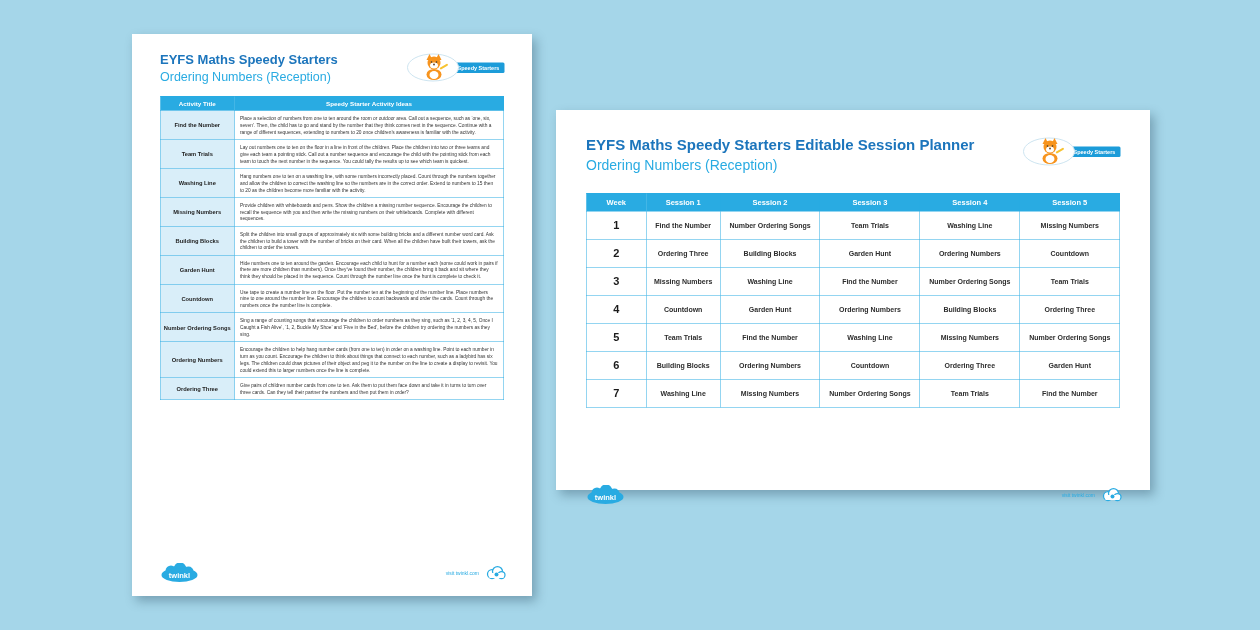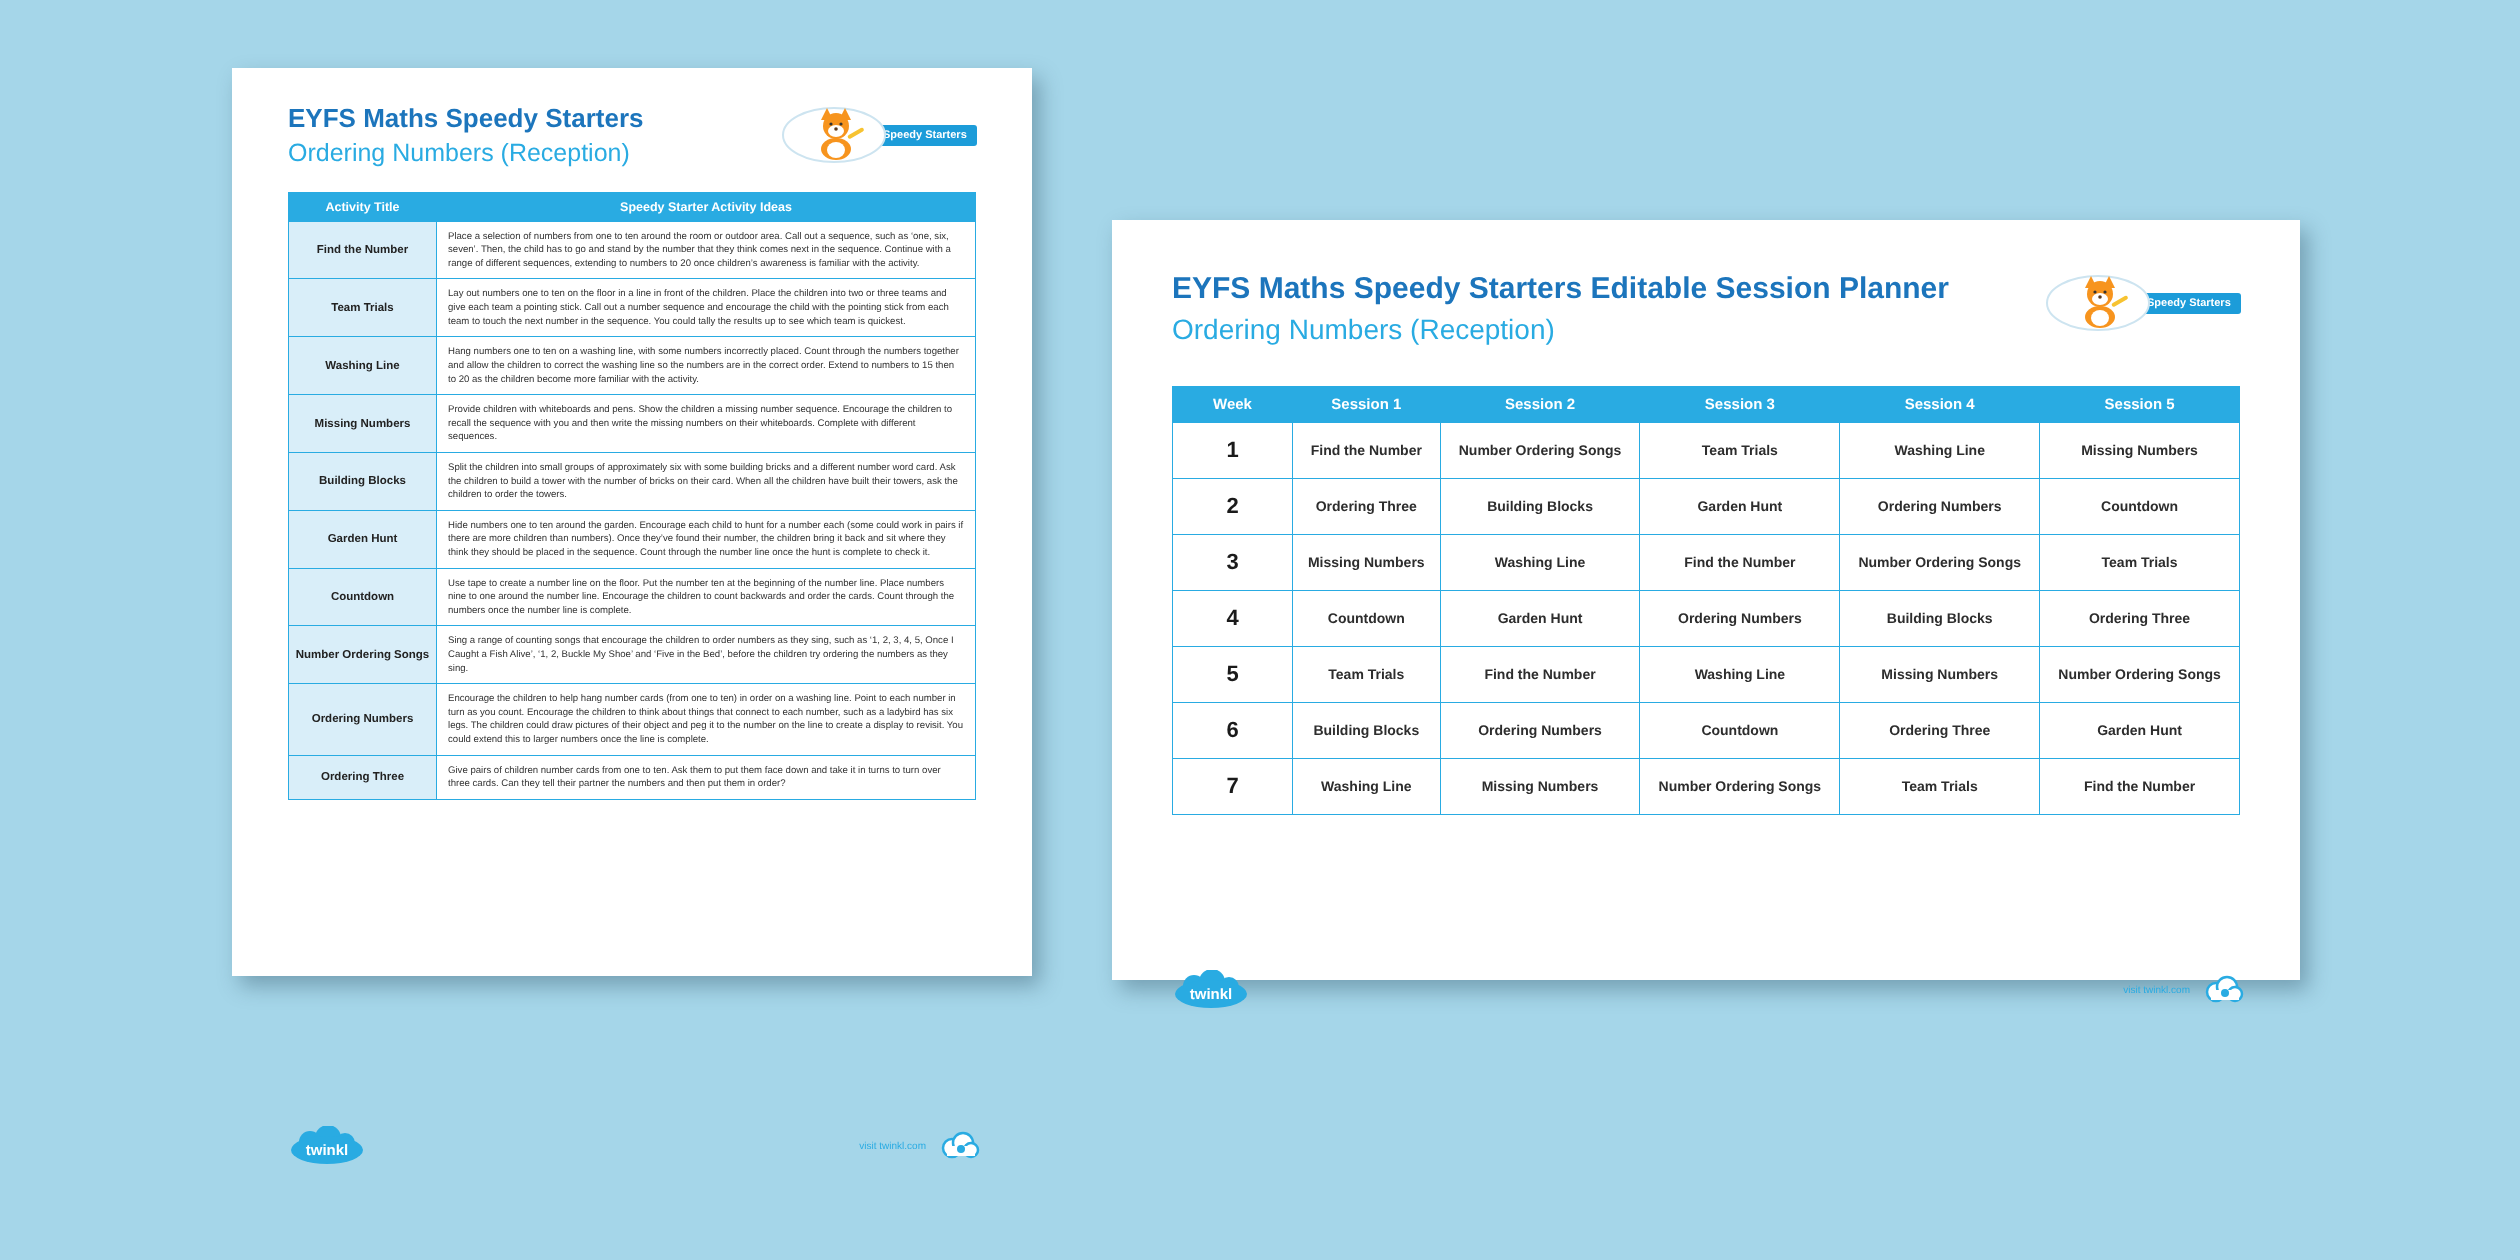--- a/index.html
+++ b/index.html
@@ -8,21 +8,21 @@
     background:#A5D6E9;
     font-family:"Liberation Sans", sans-serif;
     position:relative;
   }
   .canvas { position:relative; width:1260px; height:630px; }
 
   .page {
     position:absolute; background:#ffffff;
     box-shadow:4px 5px 10px rgba(30,60,80,0.35);
   }
-  .page-left  { left:116px; top:34px;  width:400px; height:454px; }
+  .page-left  { left:132px; top:34px;  width:400px; height:562px; }
   .page-right { left:556px; top:110px; width:594px; height:380px; }
 
   
   .inner {
     position:absolute; left:0; top:0;
     transform:scale(0.5); transform-origin:0 0;
     box-sizing:border-box;
   }
   .page-left  .inner { width:800px;  height:1124px; padding:36px 56px; }
   .page-right .inner { width:1188px; height:816px;  padding:52px 60px; }

